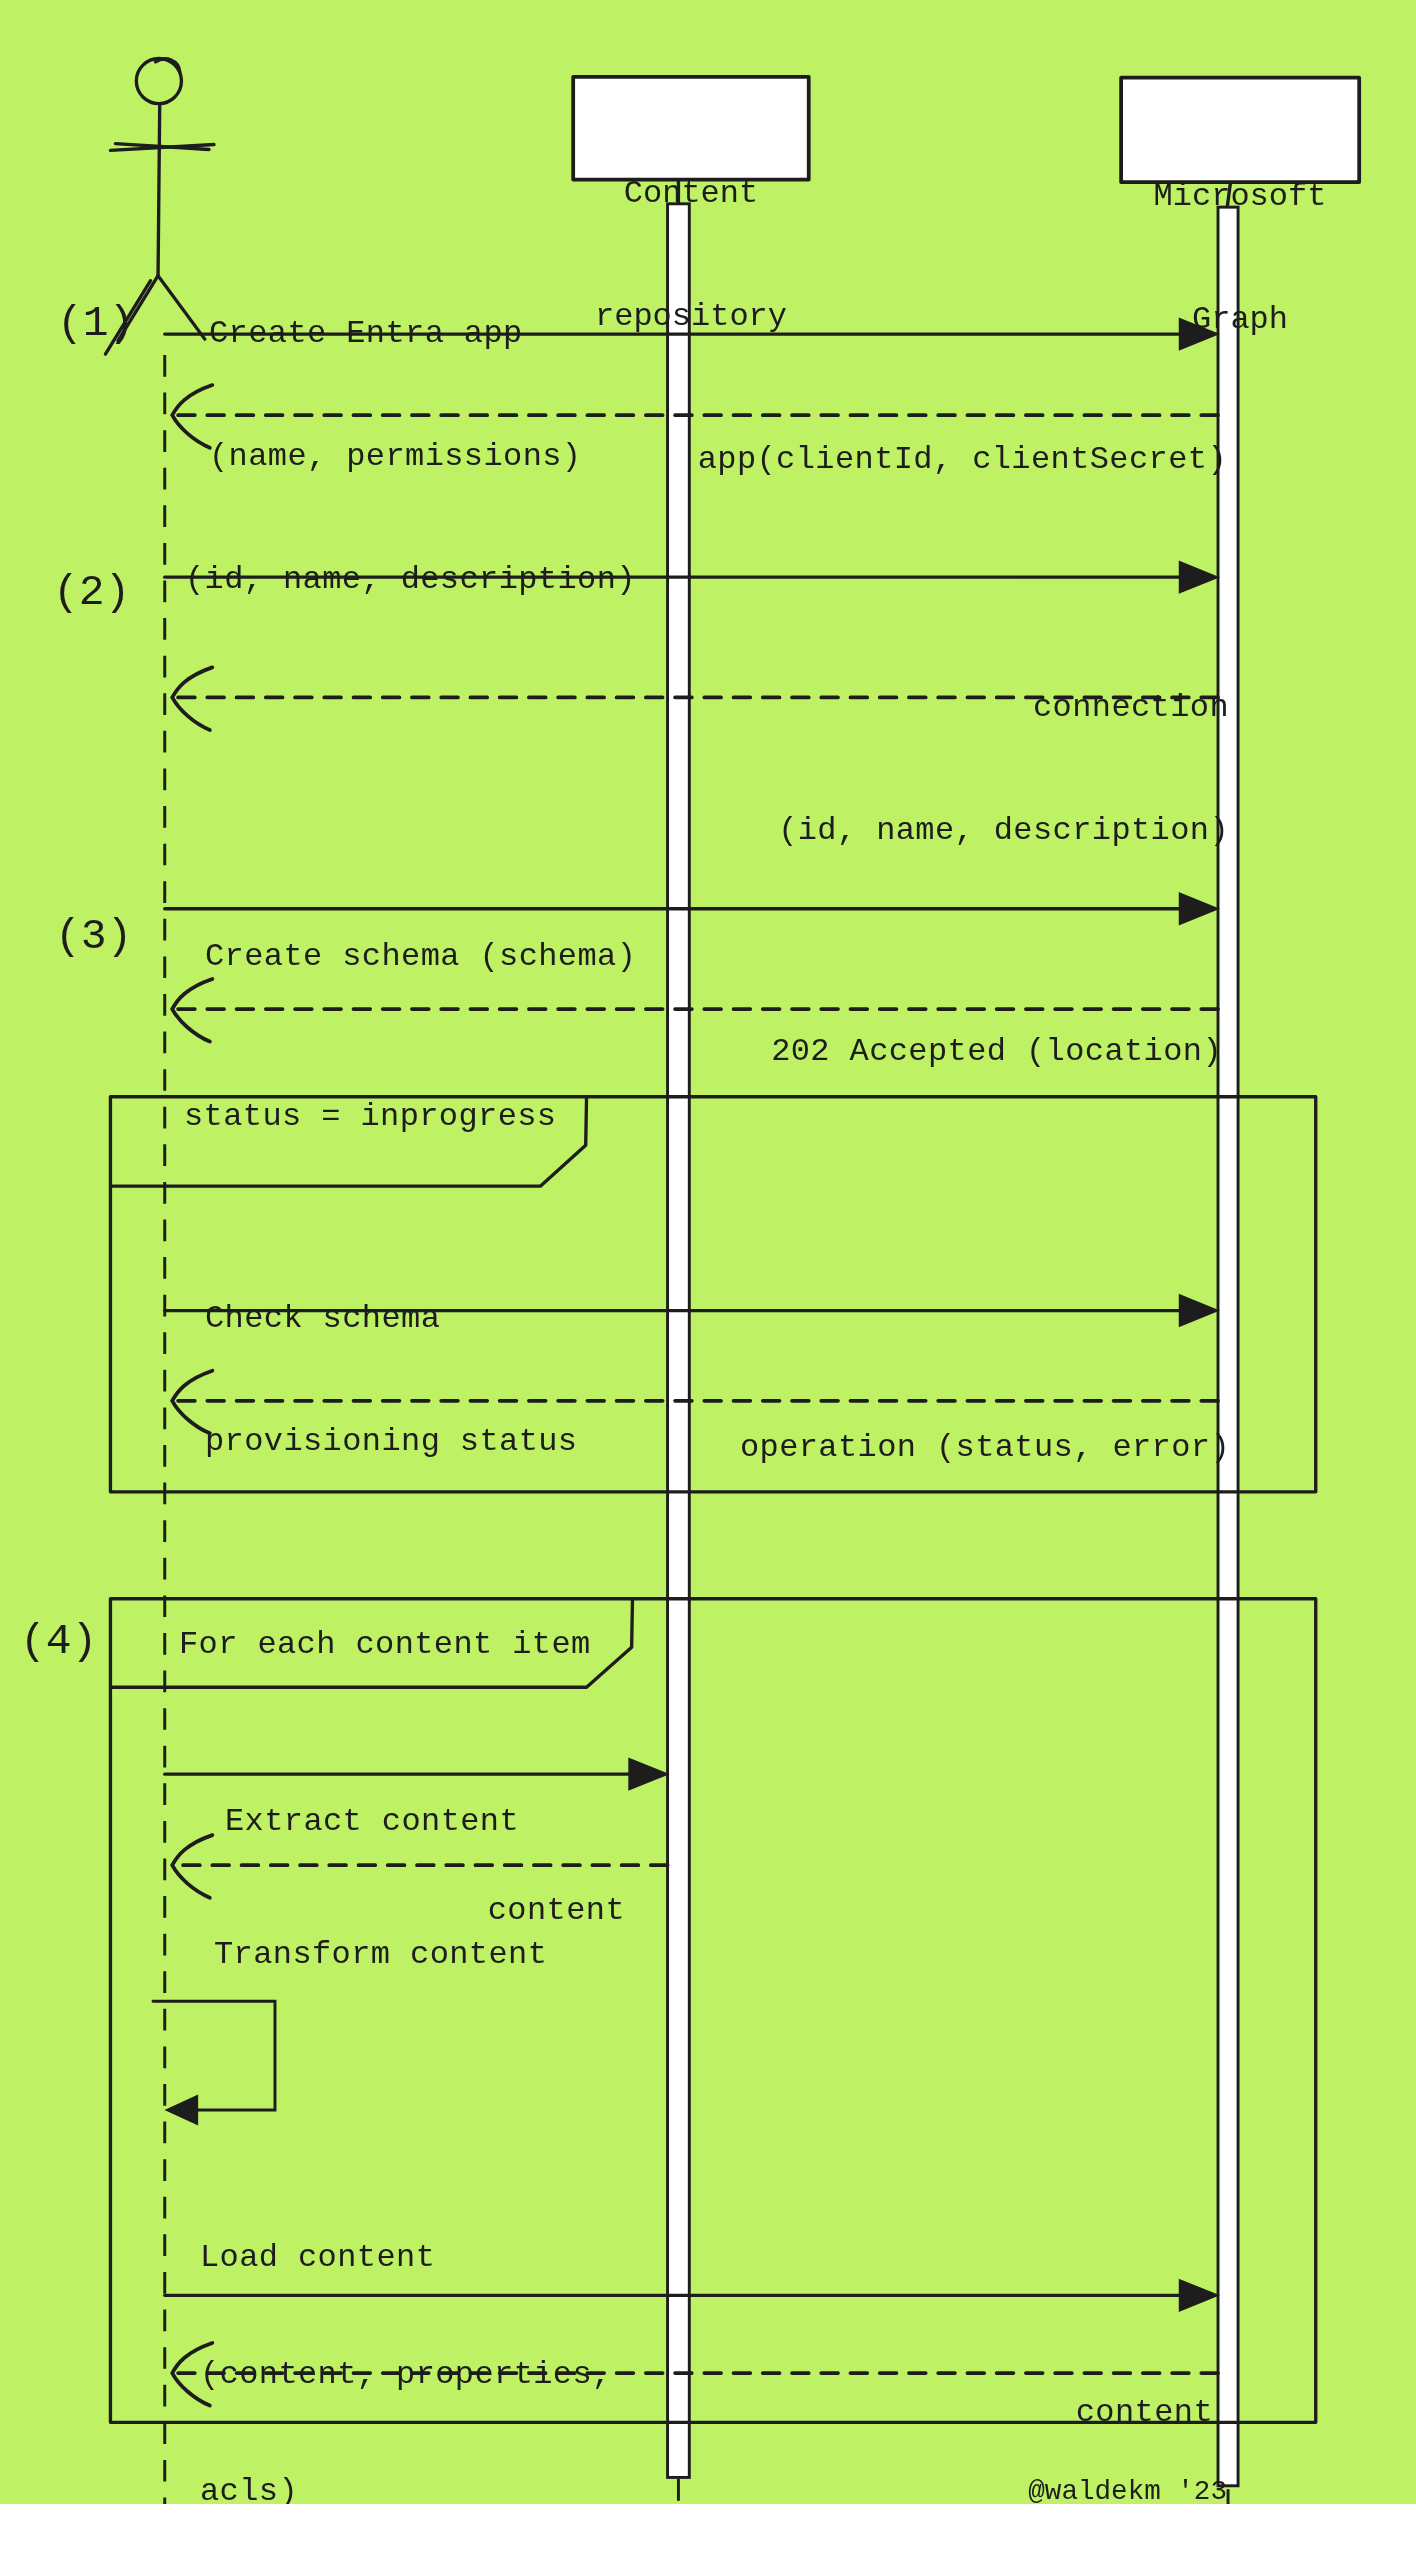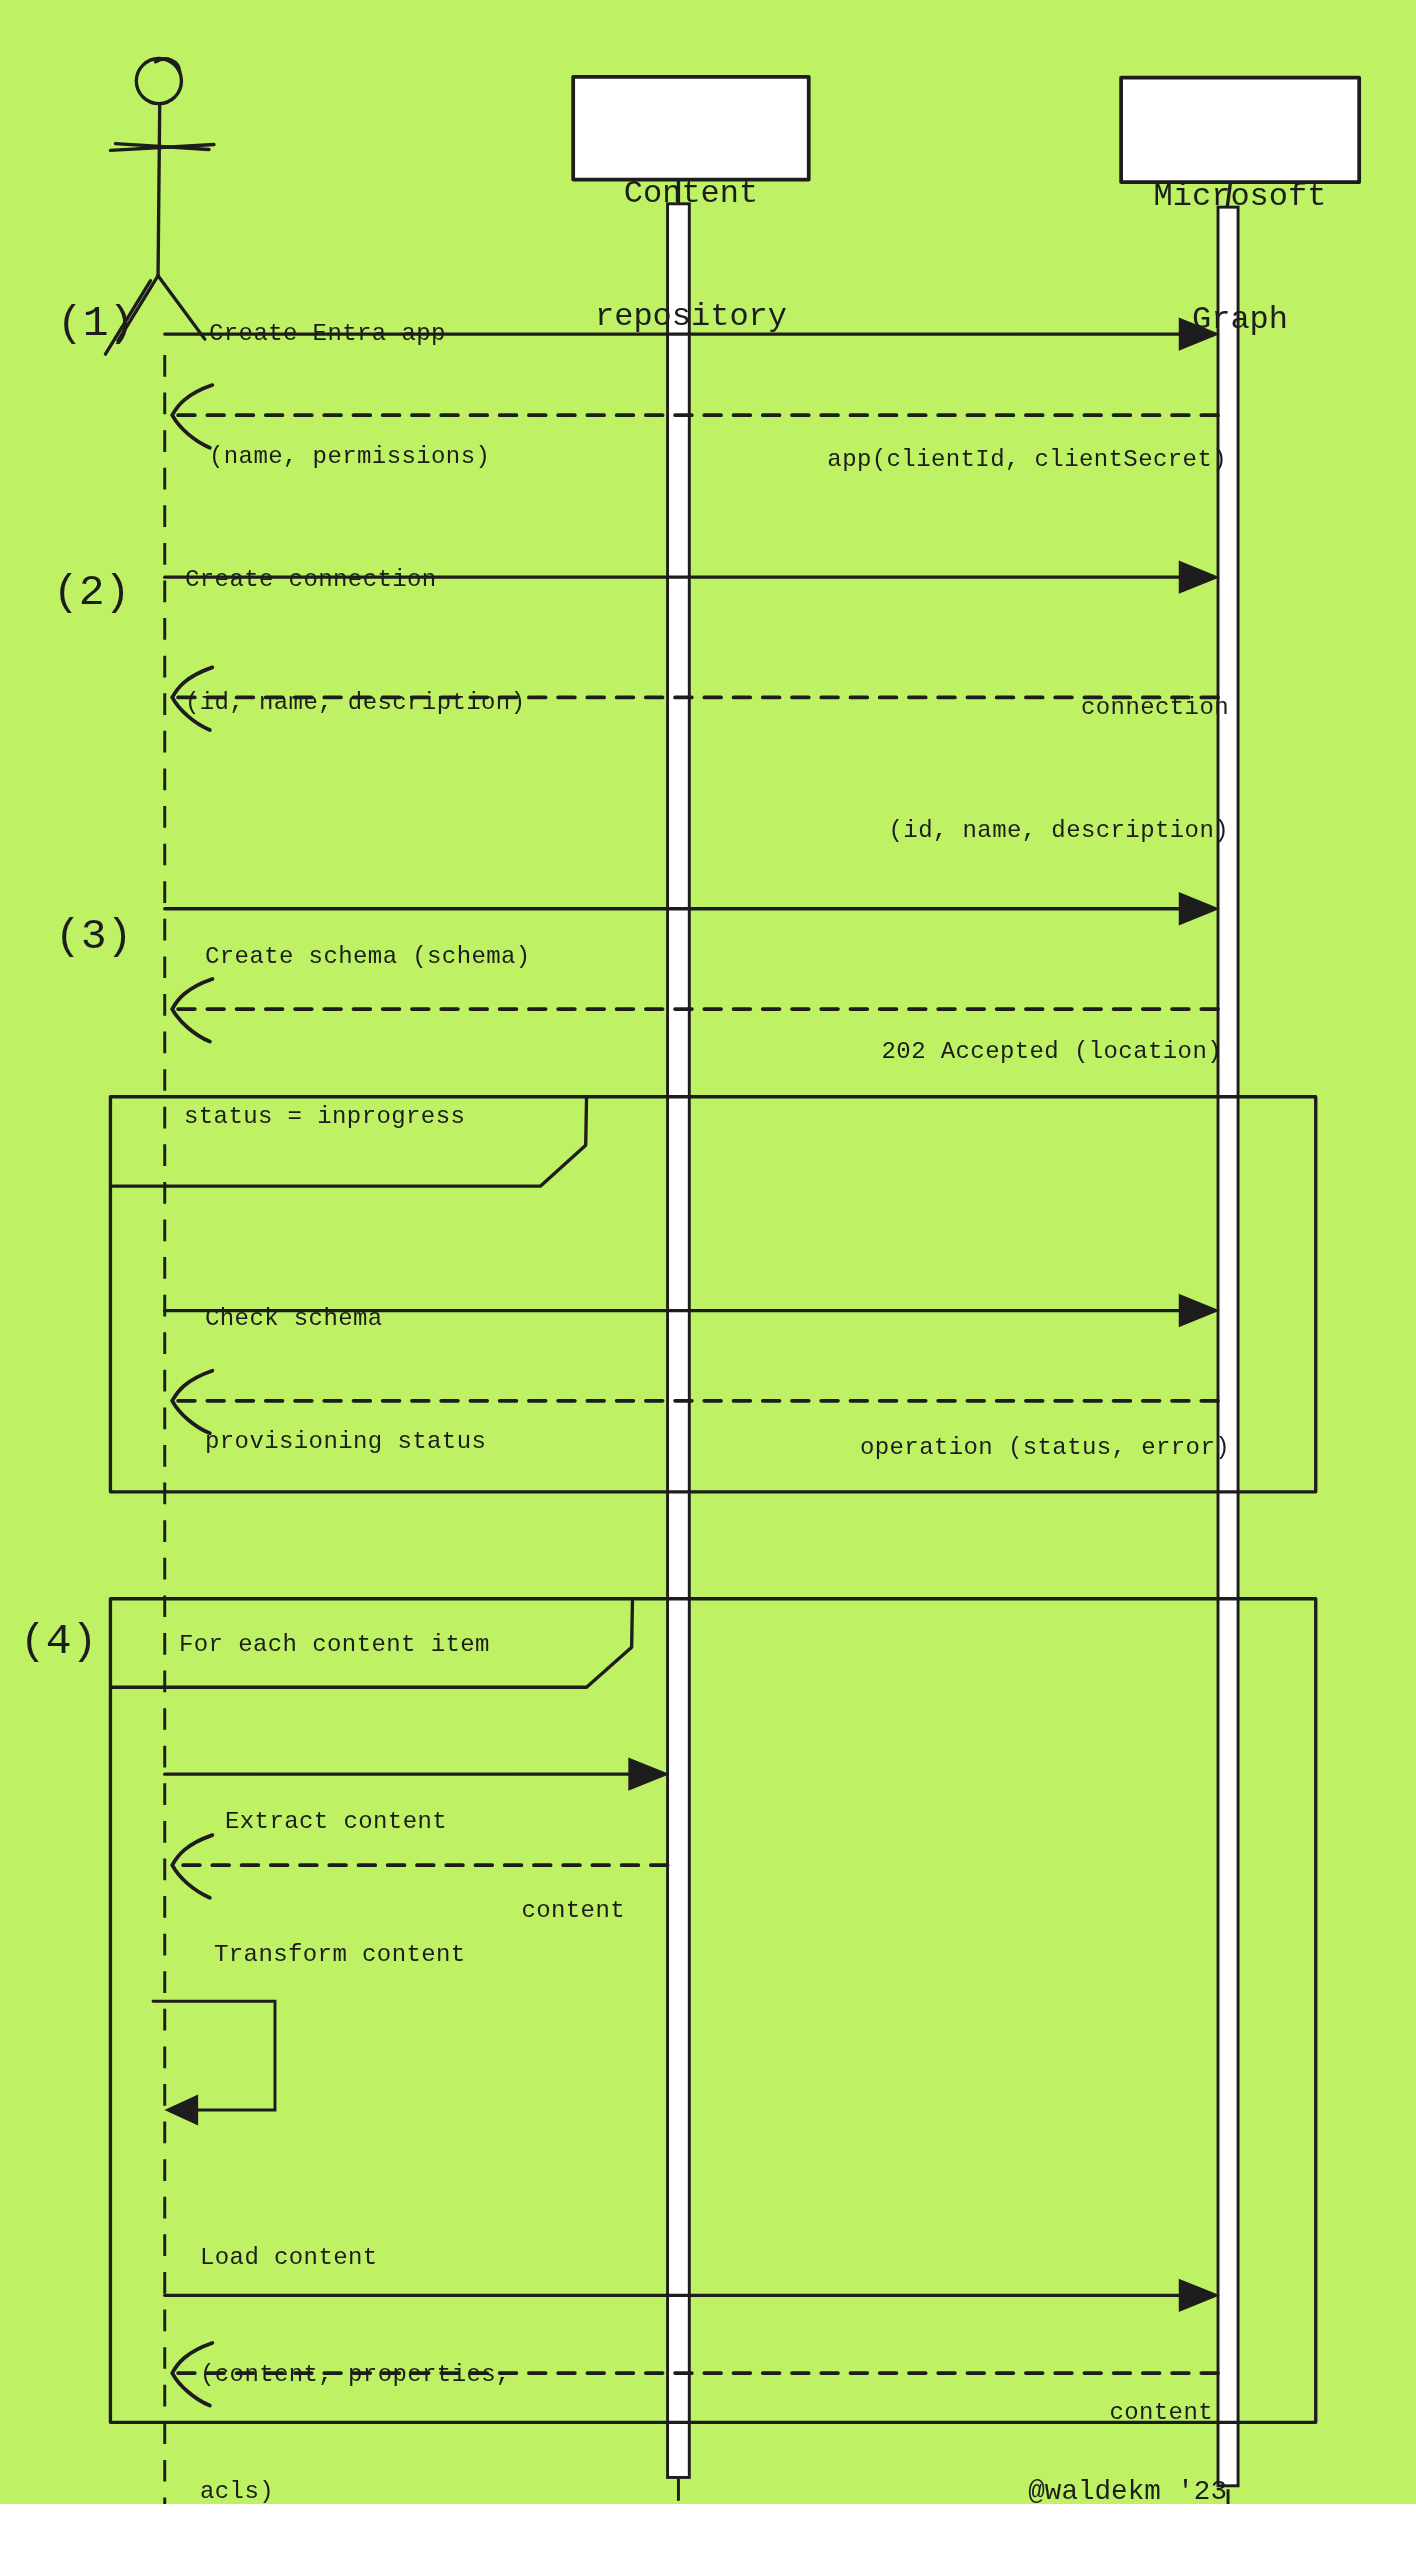--- a/index.html
+++ b/index.html
@@ -8,21 +8,21 @@
     width:1417px;
     height:2504px;
     background:#bef264;
     font-family:Liberation Mono, monospace;
     color:#1d1d1d;
     overflow:hidden;
   }
   .canvas svg { position:absolute; left:0; top:0; }
   .txt {
     position:absolute;
-    font-size:24px;
+    font-size:32px;
     line-height:41px;
     white-space:pre;
     letter-spacing:0.4px;
   }
   .right { text-align:right; }
   .plabel {
     position:absolute;
     font-size:32px;
     line-height:41px;
     text-align:center;
@@ -161,21 +161,20 @@
 
   <div class="txt" style="left:209px; top:231px;">
     <div>Create Entra app</div>
     <div>(name, permissions)</div>
   </div>
   <div class="txt right" style="right:190px; top:357px;">
     <div>app(clientId, clientSecret)</div>
   </div>
 
   <div class="txt" style="left:185px; top:477px;">
-    <div>Create connection</div>
     <div>(id, name, description)</div>
   </div>
   <div class="txt right" style="right:188px; top:605px;">
     <div>connection</div>
     <div>(id, name, description)</div>
   </div>
 
   <div class="txt" style="left:205px; top:854px;">
     <div>Create schema (schema)</div>
   </div>

